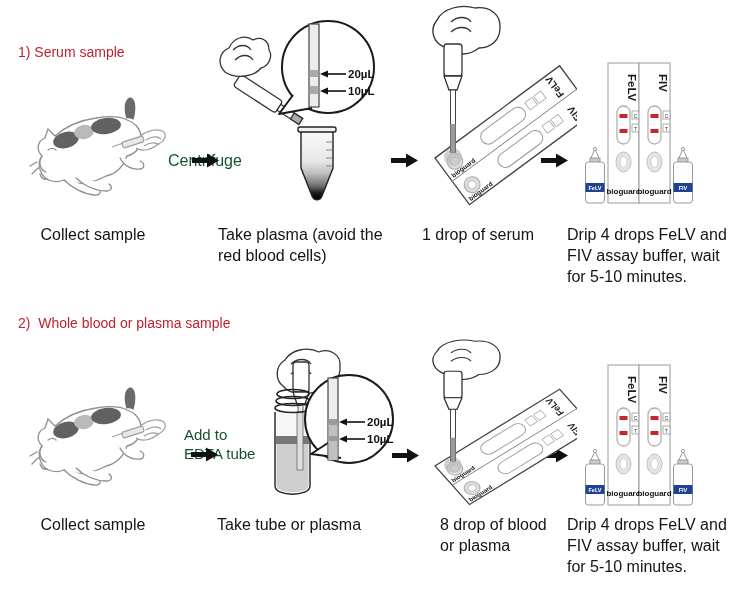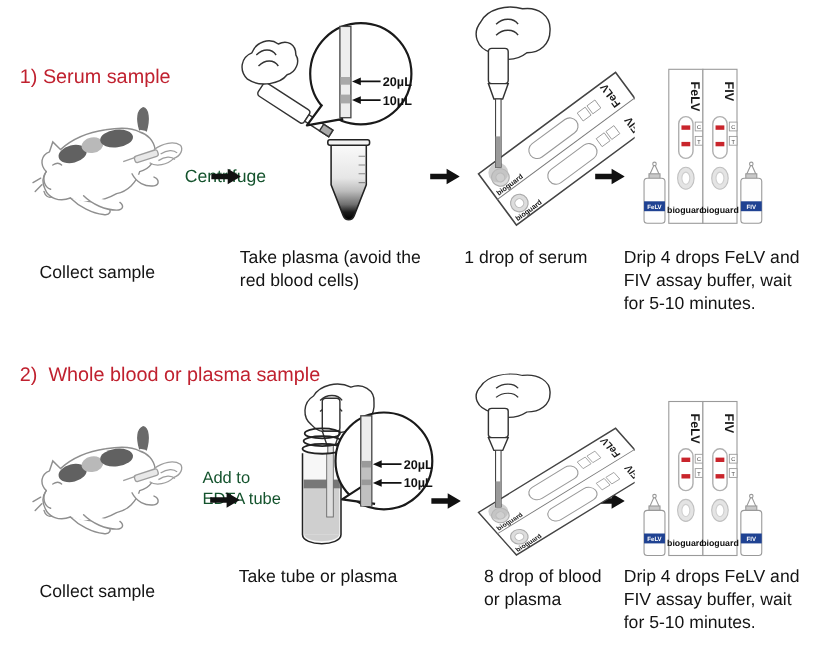--- a/index.html
+++ b/index.html
@@ -1,21 +1,21 @@
 <!DOCTYPE html>
 <html><head>
 <meta charset="utf-8">
 <style>
   html,body{margin:0;padding:0;background:#fff;}
   .canvas{position:relative;width:750px;height:601px;background:#fff;overflow:hidden;
           font-family:"Liberation Sans", sans-serif;color:#1a1a1a;}
   .abs{position:absolute;}
-  .heading{font-size:18px;color:#C0212F;white-space:pre-wrap;margin-top:15px;}
+  .heading{font-size:14px;color:#C0212F;white-space:pre-wrap;}
   .caption{font-size:16px;line-height:21px;color:#141414;}
-  .center{text-align:left;margin-top:14px;}
+  .center{text-align:center;}
   .rednote{color:#14532d;font-size:16px;line-height:19px;margin-top:35px;}
   svg text{font-family:"Liberation Sans", sans-serif;}
 </style>
 </head>
 <body>
 
 <div class="canvas">
 
   <div class="abs heading" style="left:18px;top:44px;">1) Serum sample</div>
   <div class="abs heading" style="left:18px;top:315px;">2)  Whole blood or plasma sample</div>

